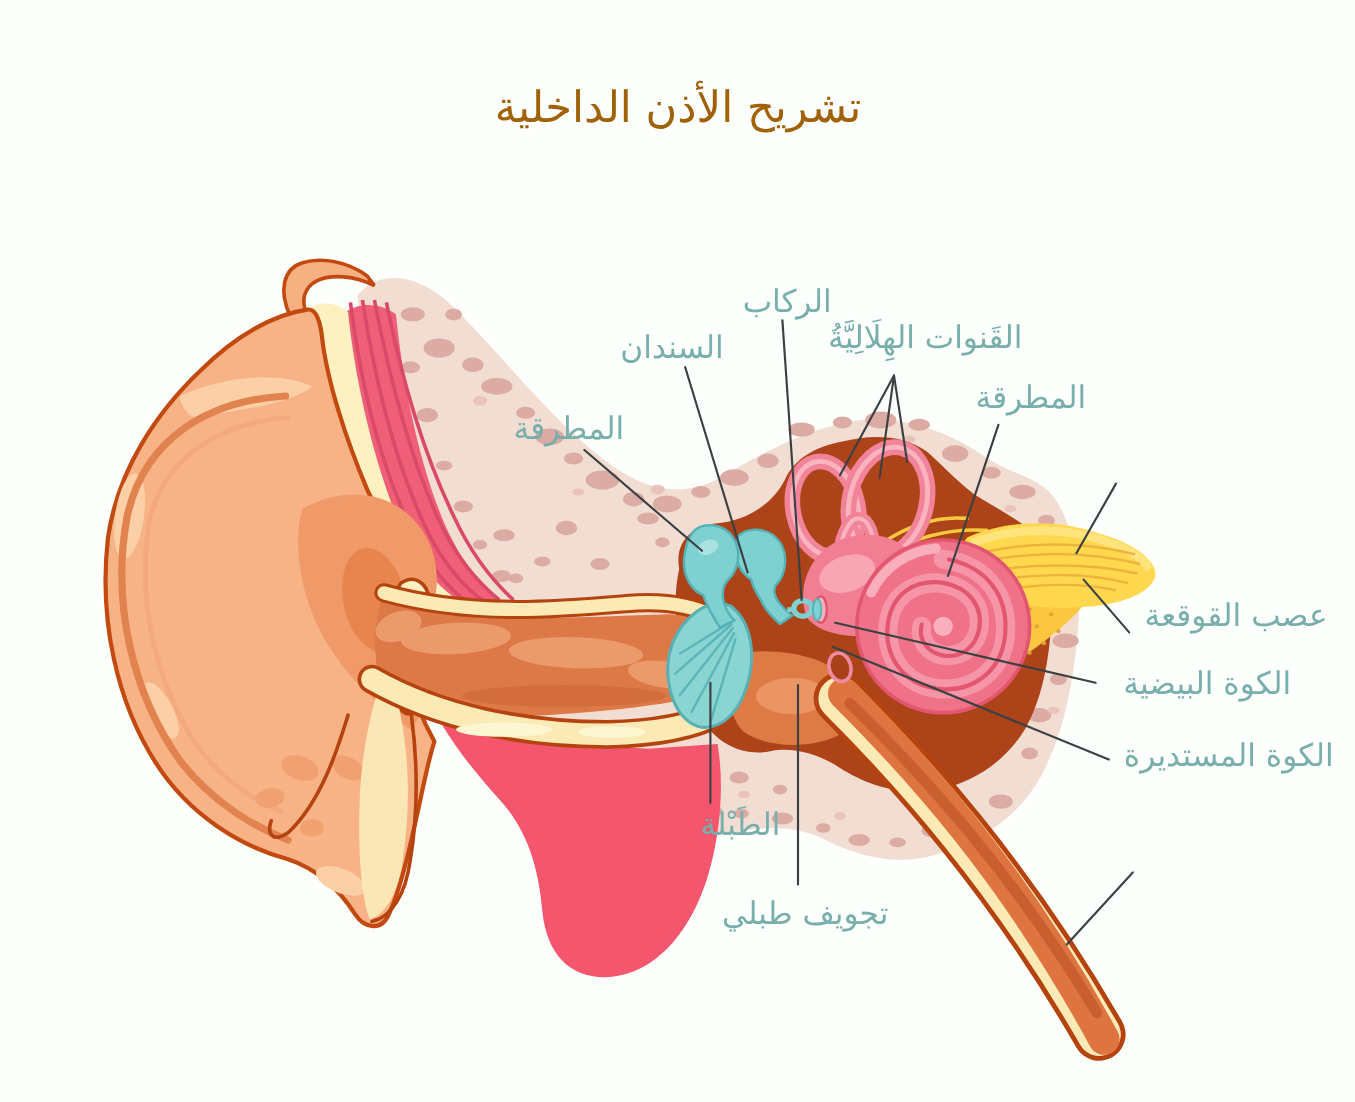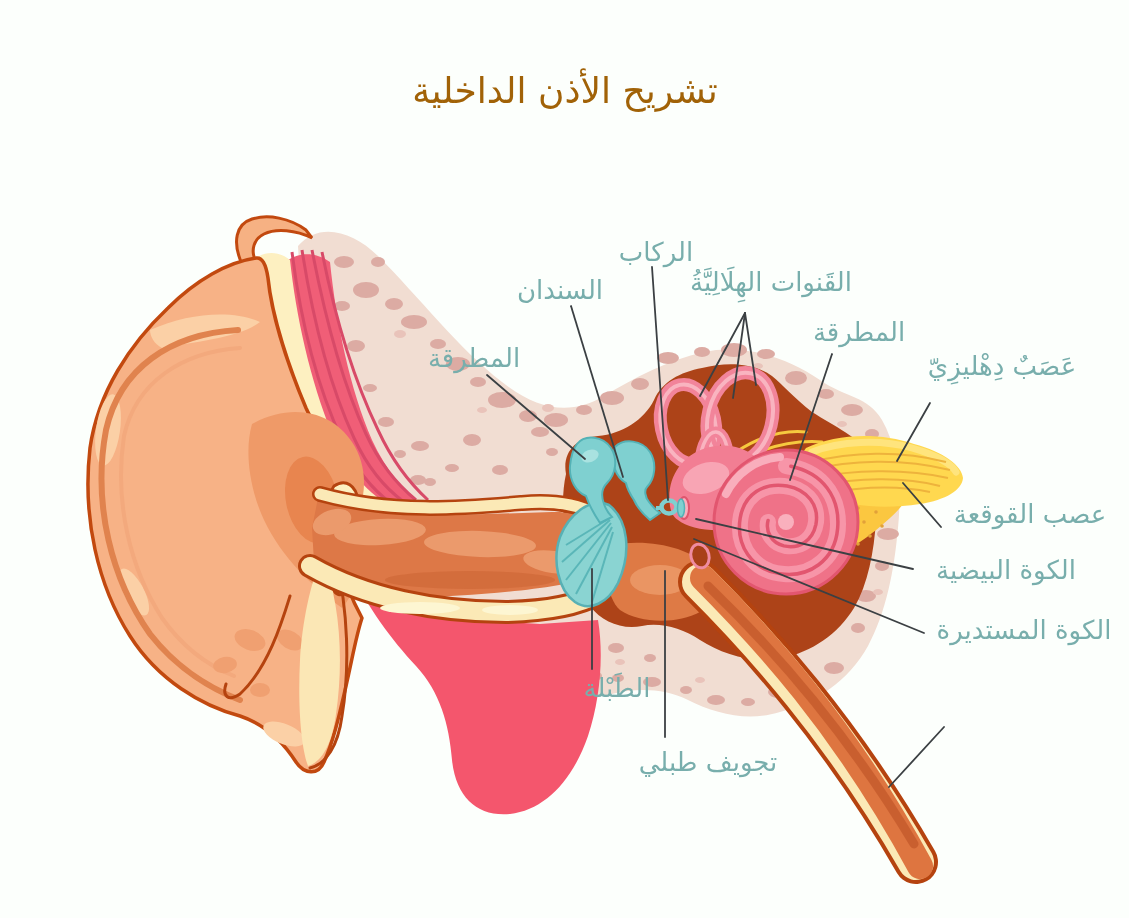--- a/index.html
+++ b/index.html
@@ -333,20 +333,19 @@
   </g>
 </svg>
 
 <div class="page-title" style="left:565px;top:70px">تشريح الأذن الداخلية</div>
 
 <div class="lbl" style="left:656px;top:236px">الركاب</div>
 <div class="lbl" style="left:560px;top:274px">السندان</div>
 <div class="lbl" style="left:474px;top:342px">المطرقة</div>
 <div class="lbl" style="left:771px;top:266px">القَنوات الهِلَالِيَّةُ</div>
 <div class="lbl" style="left:859px;top:316px">المطرقة</div>
-<div class="lbl" style="left:1002px;top:350px">عَصَبٌ دِهْليزِيّ</div>
 <div class="lbl" style="left:1006px;top:554px">الكوة البيضية</div>
 <div class="lbl" style="left:1030px;top:498px">عصب القوقعة</div>
 <div class="lbl" style="left:1024px;top:614px">الكوة المستديرة</div>
 <div class="lbl" style="left:617px;top:672px">الطَبْلة</div>
-<div class="lbl" style="left:708px;top:746px">تجويف طبلي</div>
+<div class="lbl" style="left:671px;top:746px">تجويف طبلي</div>
 
 </div>
 
 </body></html>

